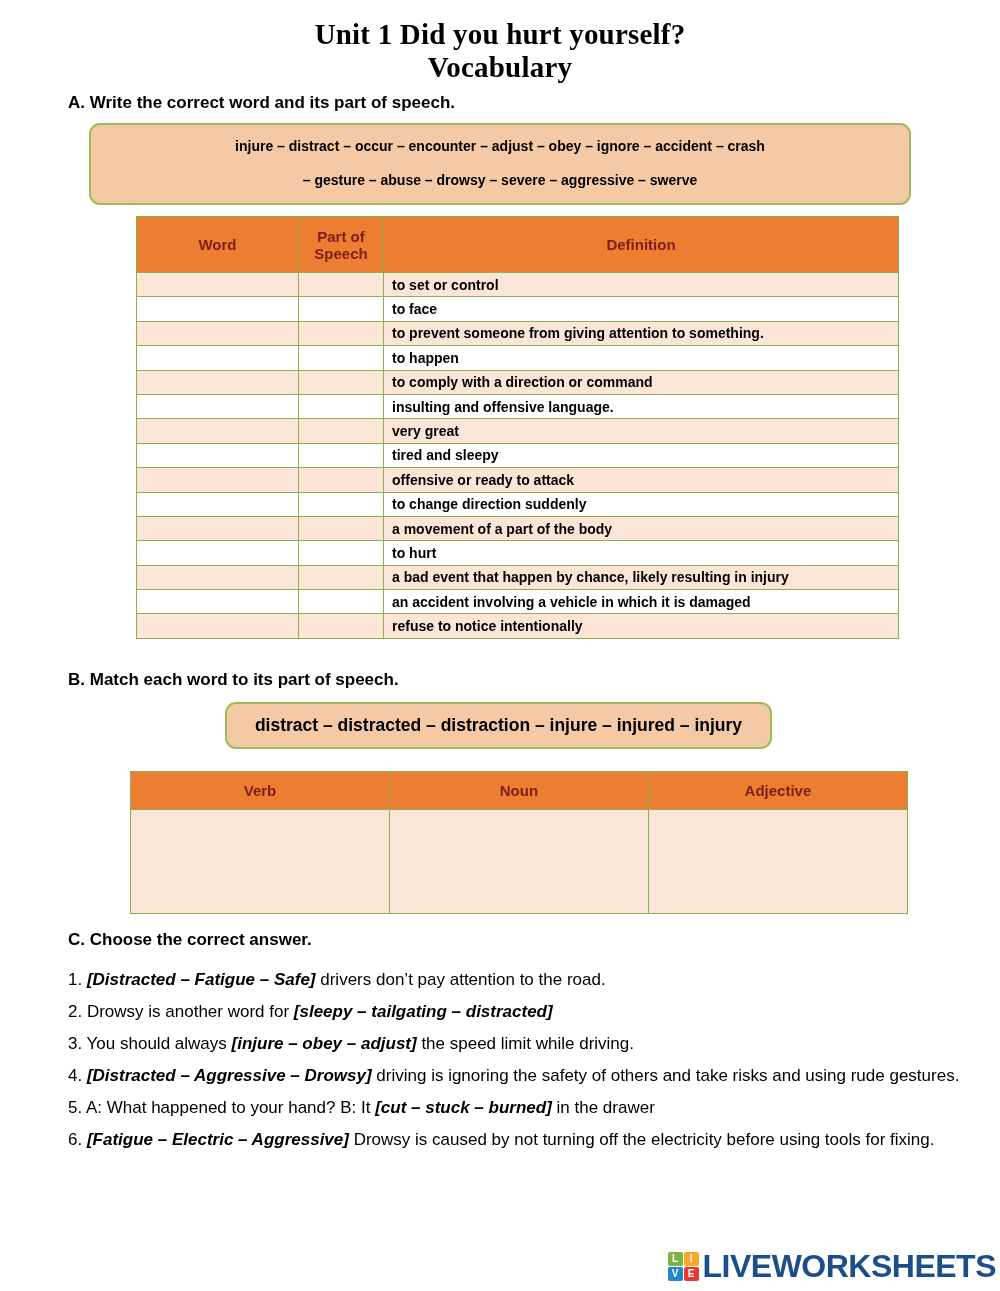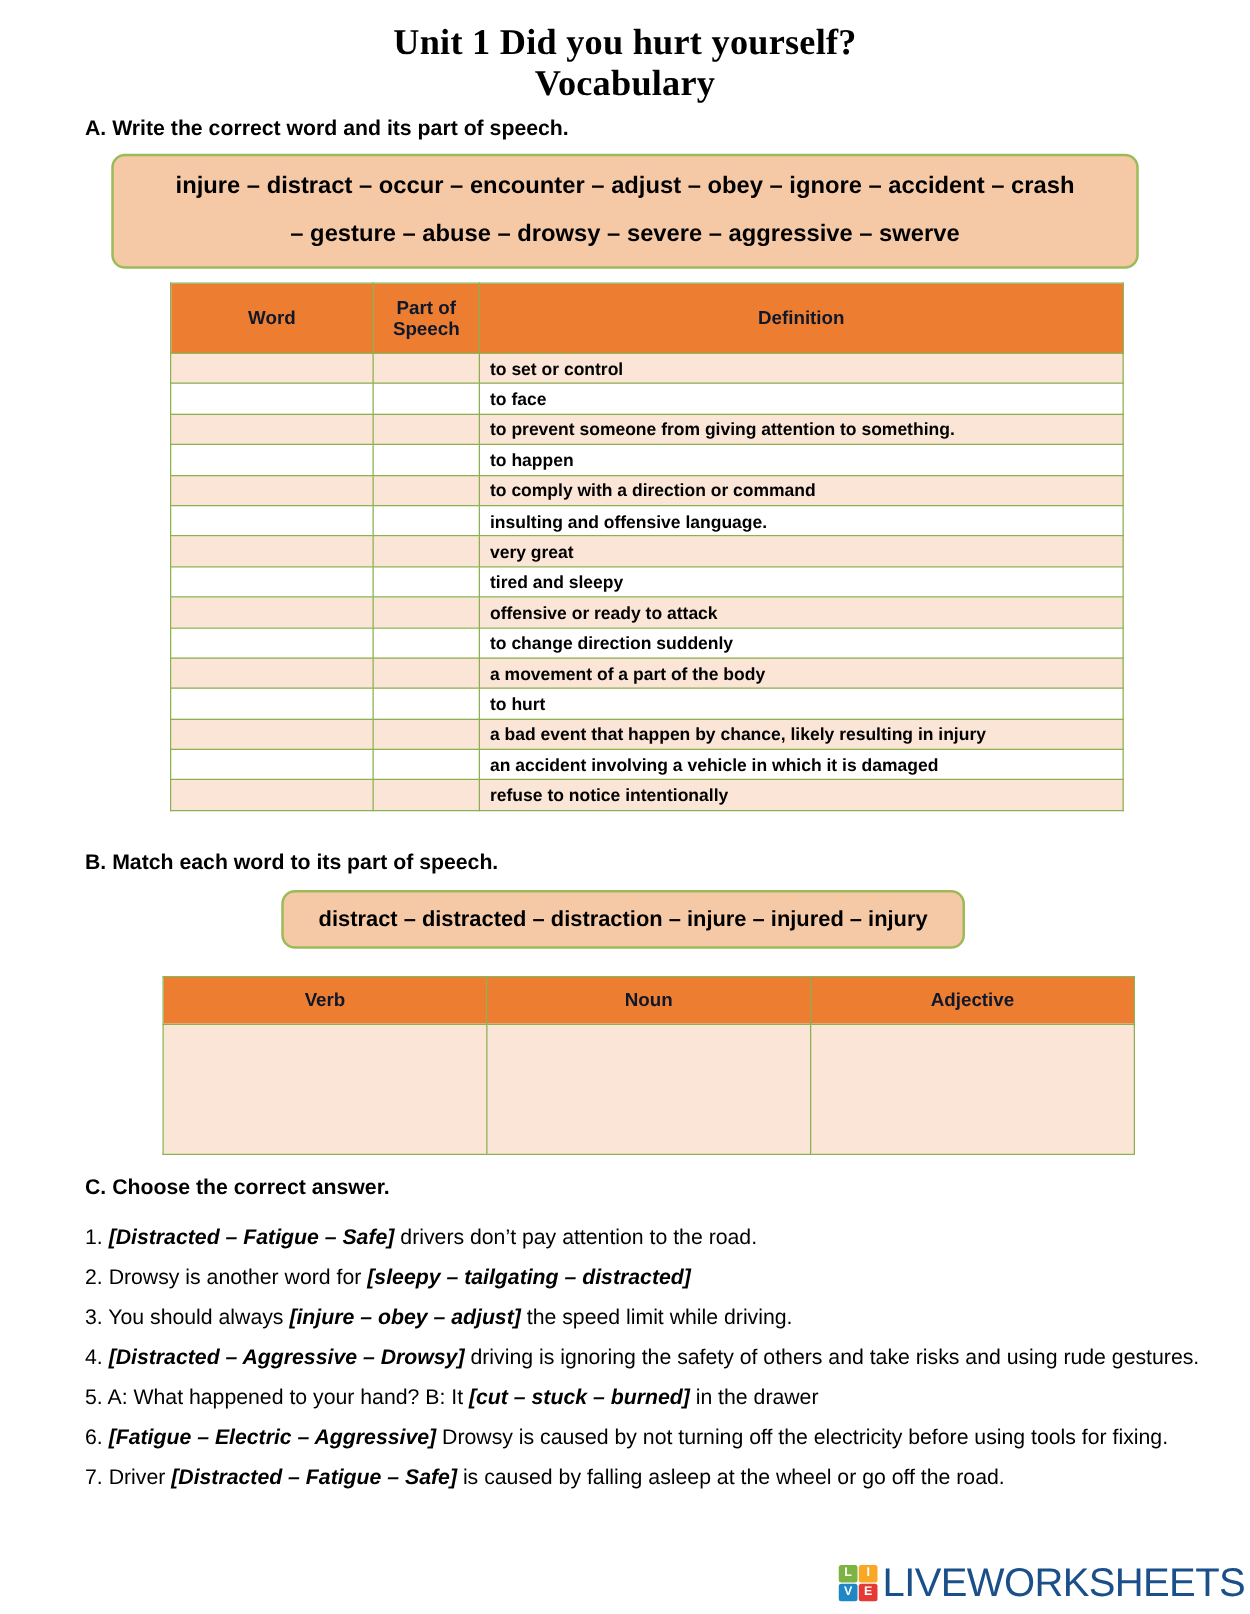--- a/index.html
+++ b/index.html
@@ -46,21 +46,21 @@
     border: 2px solid #9bbb59;
     border-radius: 11px;
     text-align: center;
     font-weight: bold;
     color: #000;
   }
   #wordbank-a {
     margin: 10px auto 0 auto;
     width: 822px;
     padding: 14px 16px 16px 16px;
-    font-size: 19px;
+    font-size: 14px;
   }
   #wordbank-a .wb-line { line-height: 1.0; }
   #wordbank-a .wb-line + .wb-line { margin-top: 20px; text-align: center; }
   #wordbank-b {
     margin: 12px 0 0 225px;
     width: 547px;
     padding: 11px 12px;
     font-size: 17.5px;
   }
 
@@ -69,21 +69,21 @@
     border-collapse: collapse;
     table-layout: fixed;
   }
   table.wsheet th,
   table.wsheet td {
     border: 1.5px solid #8cb04f;
     padding: 0;
   }
   table.wsheet th {
     background: #ed7d31;
-    color: #0f172a;
+    color: #7f1d1d;
     font-weight: bold;
     font-size: 15px;
     text-align: center;
     vertical-align: middle;
   }
 
   
   #table-a {
     margin: 11px 0 0 136px;
     width: 762px;
@@ -151,21 +151,21 @@
     color: #ffffff;
     border-radius: 2px;
     line-height: 1;
   }
   .lt-l { background: #7cb342; }
   .lt-i { background: #f9a825; }
   .lt-v { background: #1e88c7; }
   .lt-e { background: #e53935; }
   .logo-word {
     font-family: "Liberation Sans", sans-serif;
-    font-weight: normal;
+    font-weight: bold;
     font-size: 32px;
     letter-spacing: -0.5px;
     color: #1b4f8a;
   }
 </style>
 </head>
 <body>
 
 <div class="title-block">
   <div class="title-line">Unit 1 Did you hurt yourself?</div>
@@ -302,21 +302,20 @@
 
 <div class="section-heading" id="section-c-heading">C. Choose the correct answer.</div>
 
 <div class="questions" id="questions-list">
     <p class="q"><span>1. </span><b>[Distracted – Fatigue – Safe]</b><span> drivers don’t pay attention to the road.</span></p>
     <p class="q"><span>2. </span><span>Drowsy is another word for </span><b>[sleepy – tailgating – distracted]</b></p>
     <p class="q"><span>3. </span><span>You should always </span><b>[injure – obey – adjust]</b><span> the speed limit while driving.</span></p>
     <p class="q"><span>4. </span><b> [Distracted – Aggressive – Drowsy]</b><span> driving is ignoring the safety of others and take risks and using rude gestures.</span></p>
     <p class="q"><span>5. </span><span>A: What happened to your hand? B: It </span><b>[cut – stuck – burned]</b><span> in the drawer</span></p>
     <p class="q"><span>6. </span><b>[Fatigue – Electric – Aggressive]</b><span> Drowsy is caused by not turning off the electricity before using tools for fixing.</span></p>
-    <p class="q"><span>7. </span><span>Driver </span><b>[Distracted – Fatigue – Safe]</b><span> is caused by falling asleep at the wheel or go off the road.</span></p>
   </div>
 
 <div class="footer-logo">
   <div class="logo-tiles">
     <div class="logo-tile lt-l">L</div>
     <div class="logo-tile lt-i">I</div>
     <div class="logo-tile lt-v">V</div>
     <div class="logo-tile lt-e">E</div>
   </div>
   <div class="logo-word">LIVEWORKSHEETS</div>

